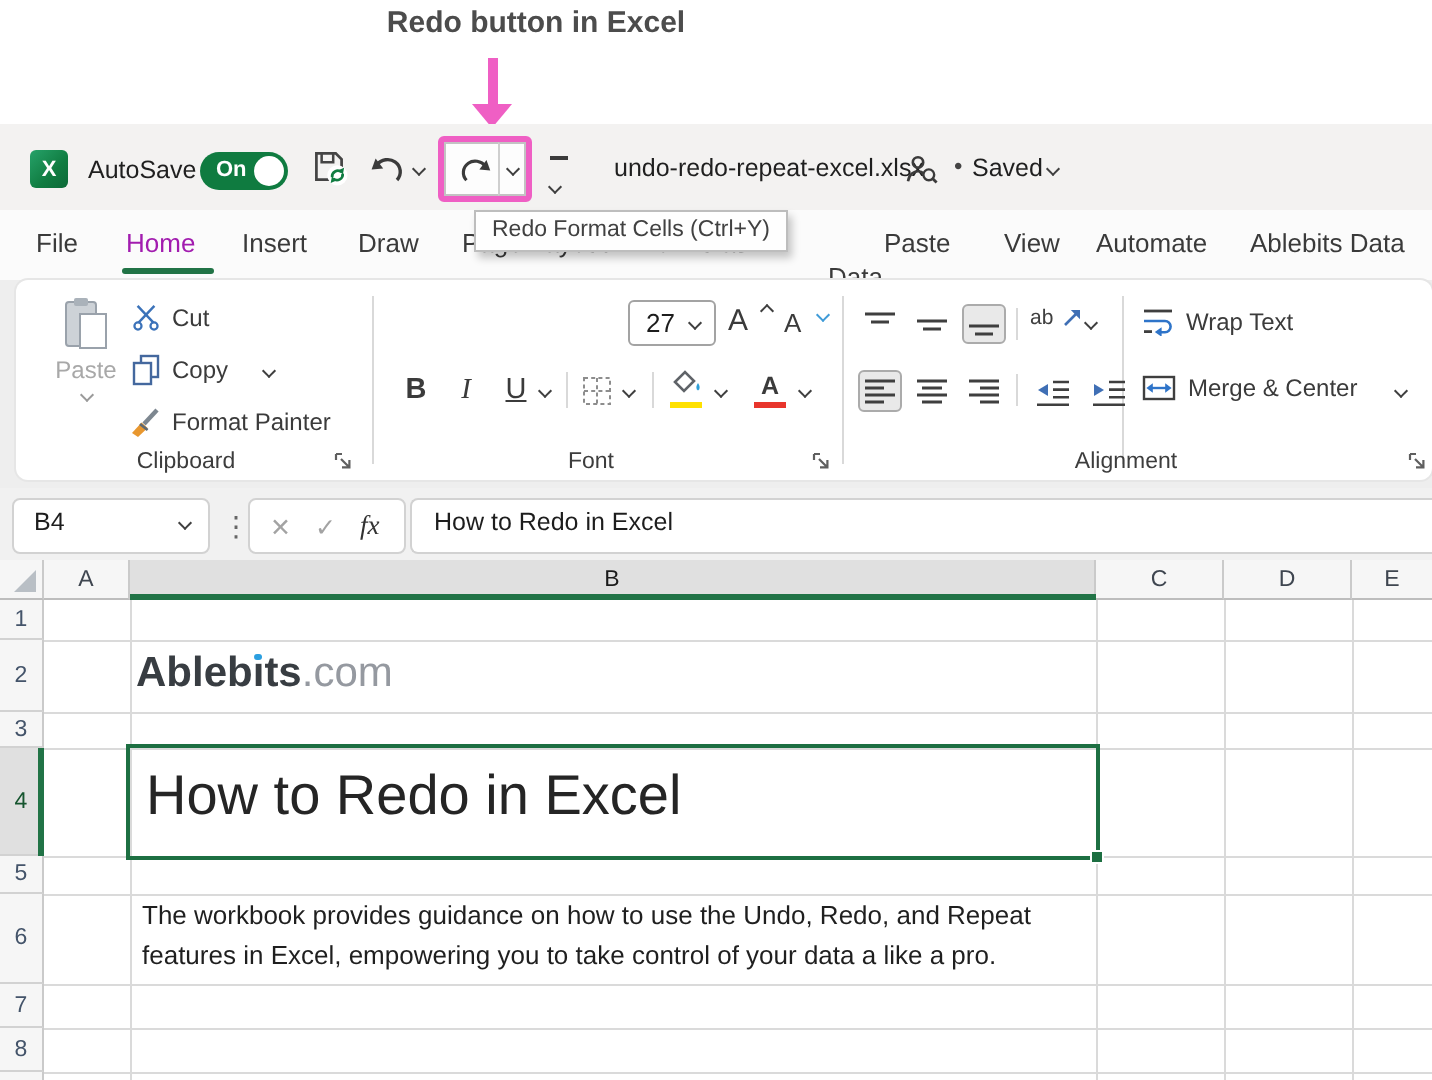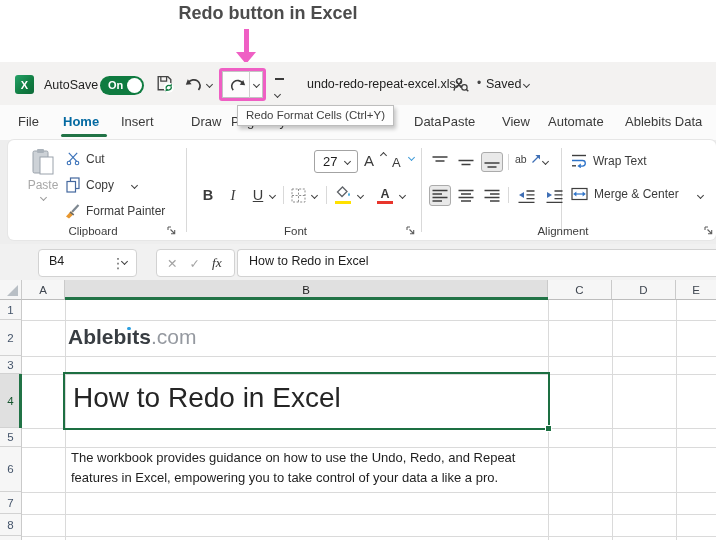--- a/index.html
+++ b/index.html
@@ -14,21 +14,21 @@
          transform:rotate(45deg); }
   .chv.sm { width:5px; height:5px; }
   .chv.gray { border-color:#9a9a9a; }
   .chv.up { transform:rotate(-135deg); }
   .chv.blue { border-color:#3f9bd8; }
 
   .vdiv { position:absolute; width:1px; background:#d9d9d9; }
 
   
   .ann-title { position:absolute; left:110px; top:3px; width:316px; text-align:center;
-               font-size:18px; font-weight:700; color:#4c4c4c; }
+               font-size:15px; font-weight:700; color:#4c4c4c; }
   .ann-line { position:absolute; left:244px; top:29px; width:5px; height:25px; background:#ef5fc4; }
   .ann-head { position:absolute; left:236px; top:52px; width:0; height:0;
               border-left:10px solid transparent; border-right:10px solid transparent;
               border-top:12px solid #ef5fc4; }
 
   
   .titlebar { position:absolute; left:0; top:62px; width:716px; height:43px; background:#f3f2f1; }
   .excel-logo { position:absolute; left:15px; top:13px; width:19px; height:19px; border-radius:3px;
                 background:linear-gradient(135deg,#26a269 0%,#107c41 60%,#0d6a38 100%);
                 color:#fff; font-weight:700; font-size:11px; display:flex; align-items:center; justify-content:center; }
@@ -43,21 +43,21 @@
   .redo-inner { flex:1; display:flex; align-items:center; justify-content:center; border:1px solid #c3c3c3; border-right:none; }
   .redo-chev-cell { width:14px; display:flex; align-items:center; justify-content:center;
                     border:1px solid #c3c3c3; border-left:1px solid #cfcfcf; }
   .filename { position:absolute; left:307px; top:15px; font-size:12.5px; color:#1f1f1f; }
   .status-bullet { position:absolute; left:477px; top:14px; font-size:12px; color:#444; }
   .saved-label { position:absolute; left:486px; top:15px; font-size:12.5px; color:#1f1f1f;text-align:right; }
 
   
   .tabbar { position:absolute; left:0; top:105px; width:716px; height:35px; background:#fbfbfb; }
   .tab { position:absolute; top:9px; font-size:13px; color:#3a3a3a; white-space:nowrap; cursor:default; }
-  .tab.selected { color:#0369a1; font-weight:700; }
+  .tab.selected { color:#a21caf; font-weight:400; }
   .tab-underline { position:absolute; left:61px; top:29px; width:46px; height:3px; background:#217346; border-radius:2px; }
 
   
   .tooltip { position:absolute; left:237px; top:105px; z-index:60; background:#fefefe;
              border:1px solid #bdbdbd; padding:3px 8px 4px 8px; font-size:11.5px; color:#414141;
              box-shadow:2px 3px 4px rgba(0,0,0,.22); white-space:nowrap; }
 
   
   .ribbon { position:absolute; left:0; top:140px; width:716px; height:104px; background:#eeeeee; }
   .ribbon-panel { position:absolute; left:8px; top:0; width:708px; height:100px; background:#fff;
@@ -68,21 +68,21 @@
   .combo { position:absolute; height:23px; background:#fff; border:1px solid #a3a3a3; border-radius:3px; }
   .combo .val { position:absolute; left:8px; top:3px; font-size:13px; color:#1d1d1d; }
   .combo .chv { position:absolute; right:7px; top:8px; }
   .sel-btn { background:#e9e9e9; border:1px solid #ababab; border-radius:3px; }
   .icon-btn { position:absolute; display:flex; align-items:center; justify-content:center; }
   .launcher { position:absolute; width:11px; height:11px; }
   .fmt-letter { font-size:14.5px; color:#3b3b3b; }
 
   
   .fbar { position:absolute; left:0; top:244px; width:716px; height:36px; background:#f1f1f1; }
-  .fbox { position:absolute; top:5px; height:28px; background:#fff; border:1px solid #d2d2d2; border-radius:4px;margin-left:32px; }
+  .fbox { position:absolute; top:5px; height:28px; background:#fff; border:1px solid #d2d2d2; border-radius:4px; }
   .namebox-val { position:absolute; left:10px; top:4px; font-size:12.5px; color:#1d1d1d; }
   .fx-italic { font-family:"Liberation Serif", serif; font-style:italic; font-size:13.5px; color:#333; }
   .fbar-glyph { font-size:12.5px; color:#a3a3a3; }
 
   
   .sheet { position:absolute; left:0; top:280px; width:716px; height:260px; background:#fff; }
   .colhead { position:absolute; top:0; height:20px; background:#f6f6f6; border-right:1px solid #cacaca;
              border-bottom:1px solid #bdbdbd; font-size:11.5px; color:#3f4650;
              display:flex; align-items:center; justify-content:center; }
   .colhead.selected { background:#e0e0e0; color:#1b1b1b; }
@@ -173,24 +173,24 @@
 
     <span class="status-bullet">•</span>
     <span class="saved-label">Saved</span>
     <span class="chv sm abs" style="left:524px;top:20px;"></span>
   </div>
 
   <div class="tabbar">
     <span class="tab" style="left:18px;">File</span>
     <span class="tab selected" style="left:63px;">Home</span>
     <span class="tab" style="left:121px;">Insert</span>
-    <span class="tab" style="left:191px;">Draw</span>
+    <span class="tab" style="left:179px;">Draw</span>
     <span class="tab" style="left:231px;">Page Layout</span>
     <span class="tab" style="left:320px;">Formulas</span>
-    <span class="tab" style="left:414px;">Data</span>
+    <span class="tab" style="left:414px;margin-top:17px;">Data</span>
     <span class="tab" style="left:442px;">Paste</span>
     <span class="tab" style="left:502px;">View</span>
     <span class="tab" style="left:548px;">Automate</span>
     <span class="tab" style="left:625px;text-align:right;">Ablebits Data</span>
     <div class="tab-underline"></div>
   </div>
 
   <div class="tooltip">Redo Format Cells (Ctrl+Y)</div>
 
   <div class="ribbon">

